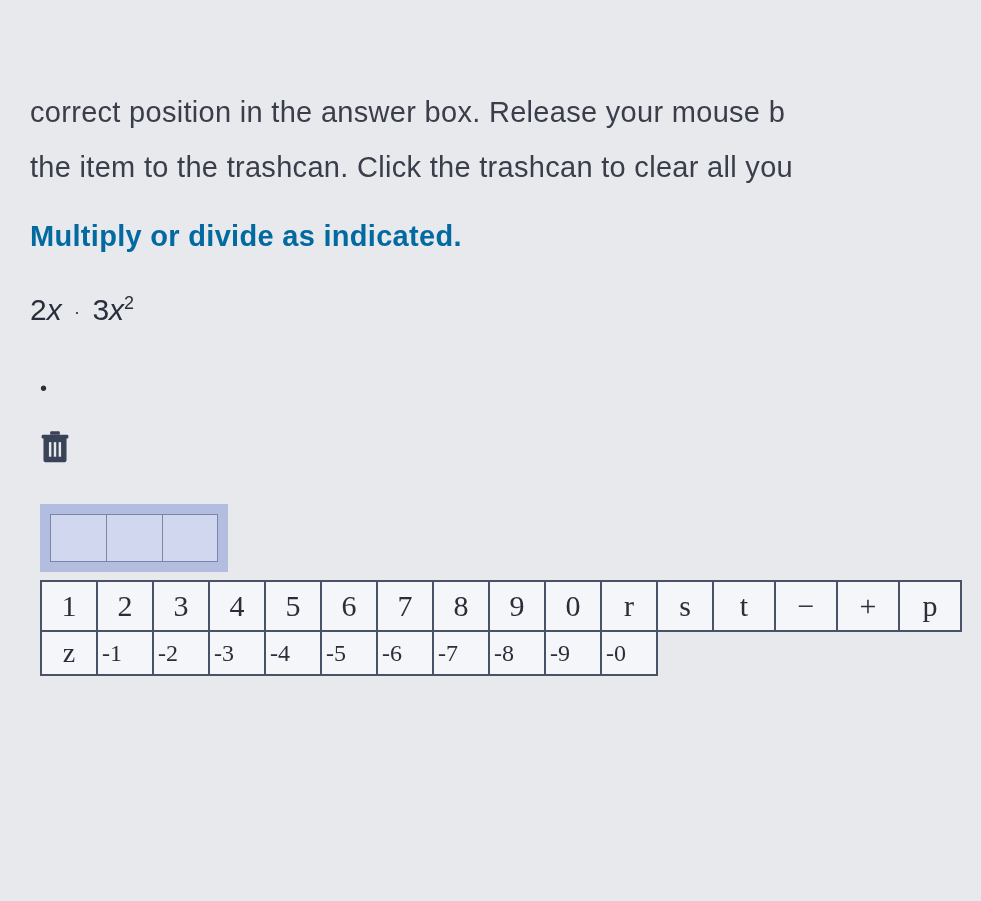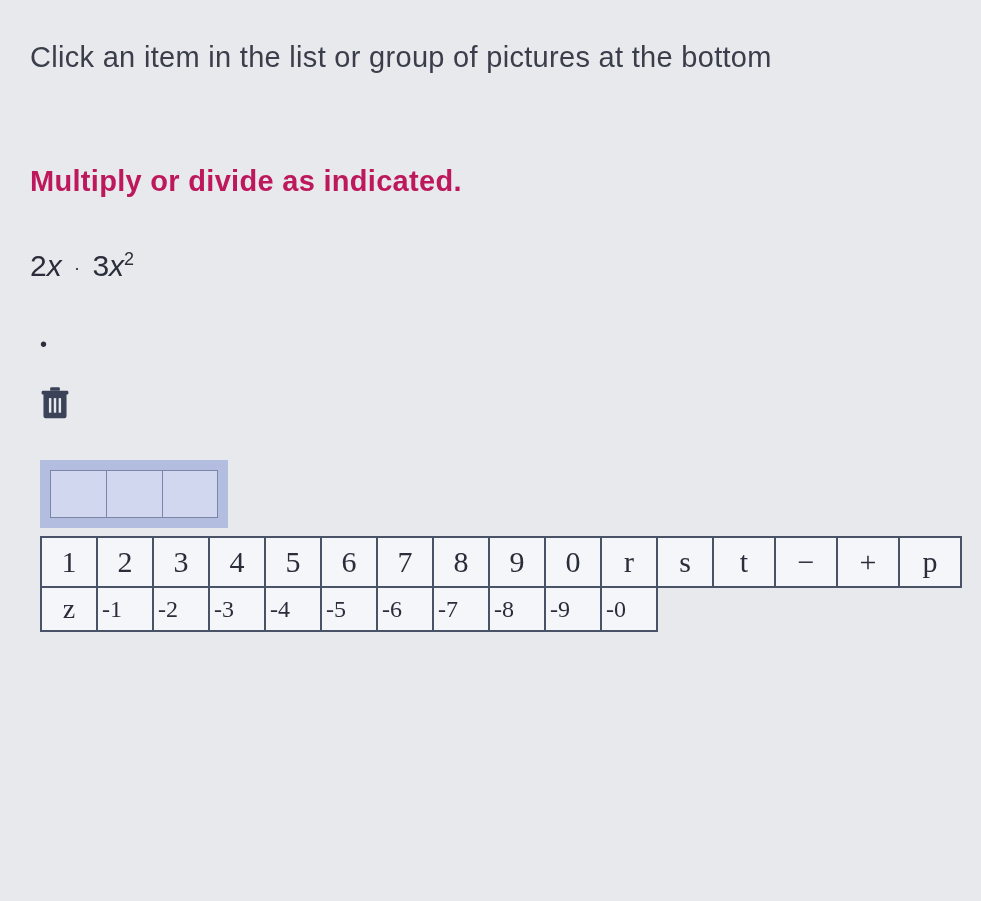--- a/index.html
+++ b/index.html
@@ -19,22 +19,22 @@
     .instructions {
       font-size: 29px;
       line-height: 1.9;
       color: #3a3e4a;
       margin-bottom: 25px;
       letter-spacing: 0.3px;
     }
     .prompt {
       font-size: 29px;
       font-weight: bold;
-      color: #be185d;
-      margin-bottom: 51px;
+      color: #0369a1;
+      margin-bottom: 40px;
       letter-spacing: 0.3px;
     }
     .expression {
       font-size: 30px;
       color: #2a2e3a;
       margin-bottom: 50px;
       font-style: normal;
       margin-top: 36px;
     }
     .expression .var {
@@ -119,22 +119,23 @@
       padding-left: 0;
       font-size: 28px;
     }
   </style>
 </head>
 <body>
 
 
 
 <div class="instructions">
-  <span>Click an item in the list or group of pictures at the bottom </span><br>
   <br>
+  <span>correct position in the answer box. Release your mouse b</span><br>
+  <span>the item to the trashcan. Click the trashcan to clear all you</span>
 </div>
 
 <div class="prompt">Multiply or divide as indicated.</div>
 
 <div class="expression">
   <span>2</span><span class="var">x</span>
   <span class="dot">·</span>
   <span>3</span><span class="var">x</span><sup>2</sup>
 </div>
 

